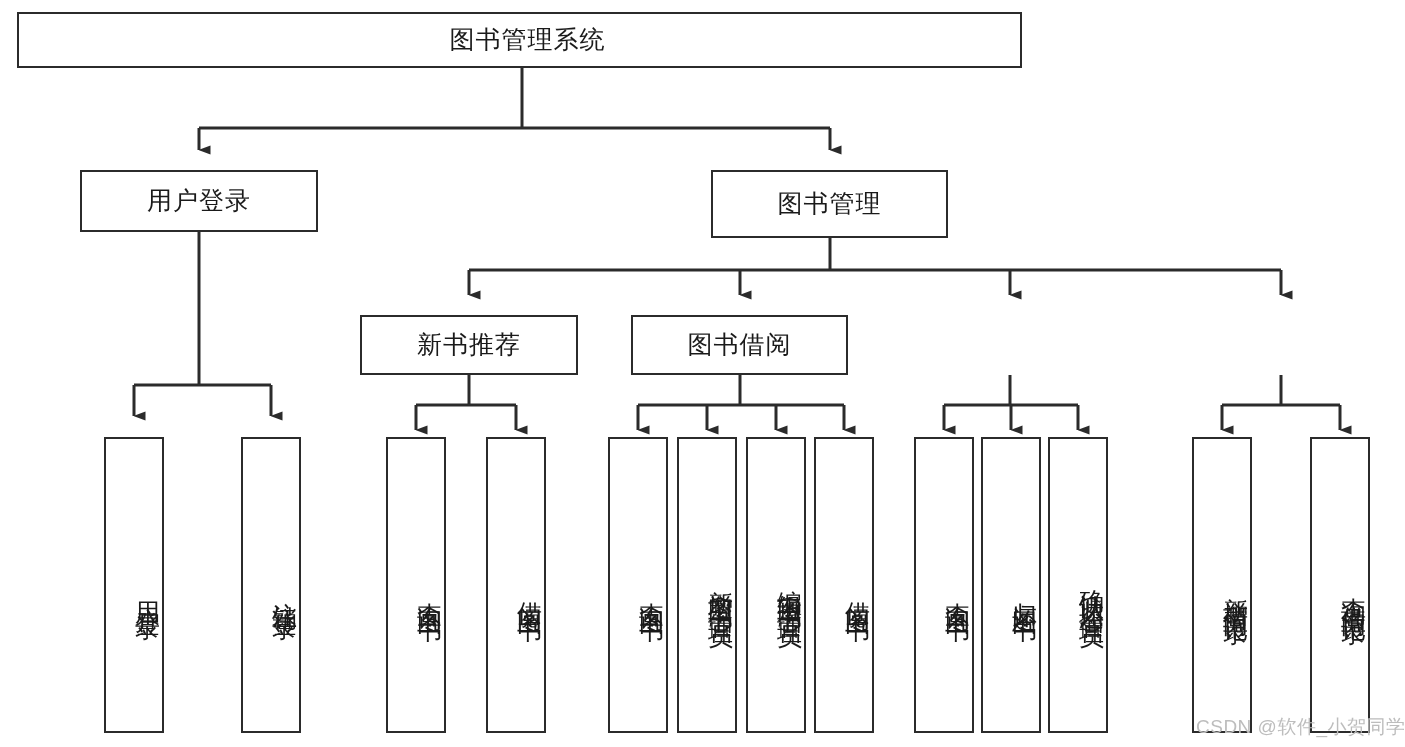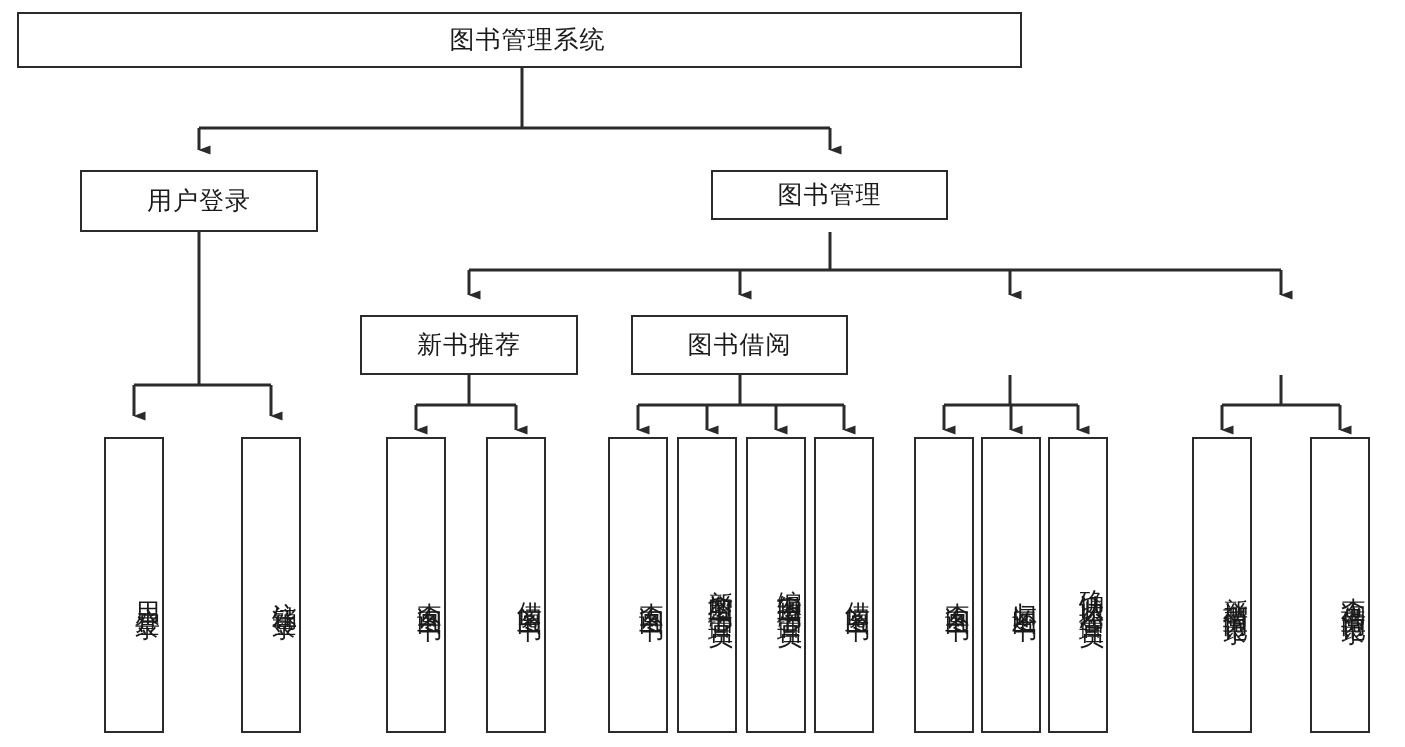--- a/index.html
+++ b/index.html
@@ -127,21 +127,21 @@
       <path d="M1222,405 L1340,405"></path>
       <path d="M1222,405 L1222,430" marker-end="url(#arrow)"></path>
       <path d="M1340,405 L1340,430" marker-end="url(#arrow)"></path>
     </g>
   </svg>
 
   <div class="node root node-h" style="left:17px; top:12px; width:1005px; height:56px;">图书管理系统</div>
 
   <div class="node node-h" style="left:80px; top:170px; width:238px; height:62px;">用户登录</div>
 
-  <div class="node node-h" style="left:711px; top:170px; width:237px; height:50px;">图书管理</div>
+  <div class="node node-h" style="left:711px; top:170px; width:237px; height:68px;">图书管理</div>
 
   <div class="node node-h" style="left:631px; top:315px; width:217px; height:60px;">图书借阅</div>
 
   <div class="node node-h" style="left:360px; top:315px; width:218px; height:60px;">新书推荐</div>
 
 
 
   <div class="node leaf" style="left:104px; top:437px; width:60px; height:296px;">用户登录</div>
 
   <div class="node leaf" style="left:241px; top:437px; width:60px; height:296px;">注销登录</div>
@@ -161,14 +161,15 @@
   <div class="node leaf" style="left:914px; top:437px; width:60px; height:296px;">查询图书</div>
 
   <div class="node leaf" style="left:981px; top:437px; width:60px; height:296px;">归还图书</div>
 
   <div class="node leaf" style="left:1048px; top:437px; width:60px; height:296px;">确认归还（管理员）</div>
 
   <div class="node leaf" style="left:1192px; top:437px; width:60px; height:296px;">新增借阅记录</div>
 
   <div class="node leaf" style="left:1310px; top:437px; width:60px; height:296px;">查询借阅记录</div>
 
+  <div class="watermark" style="left:1196px; top:714px;">CSDN @软件_小贺同学</div>
 
 </div>
 
 </body></html>

